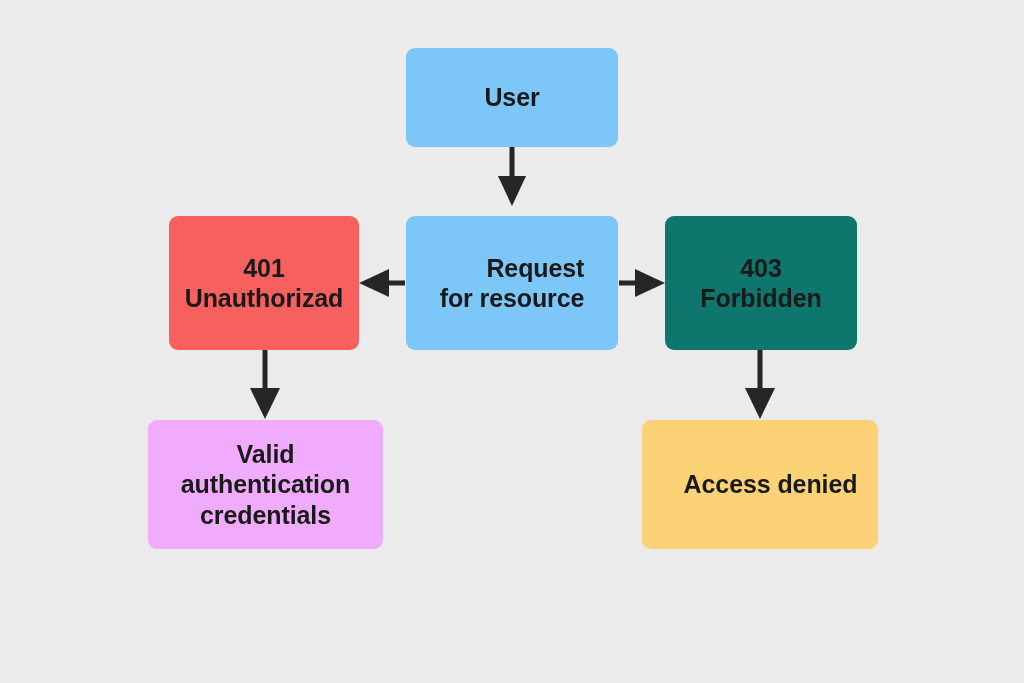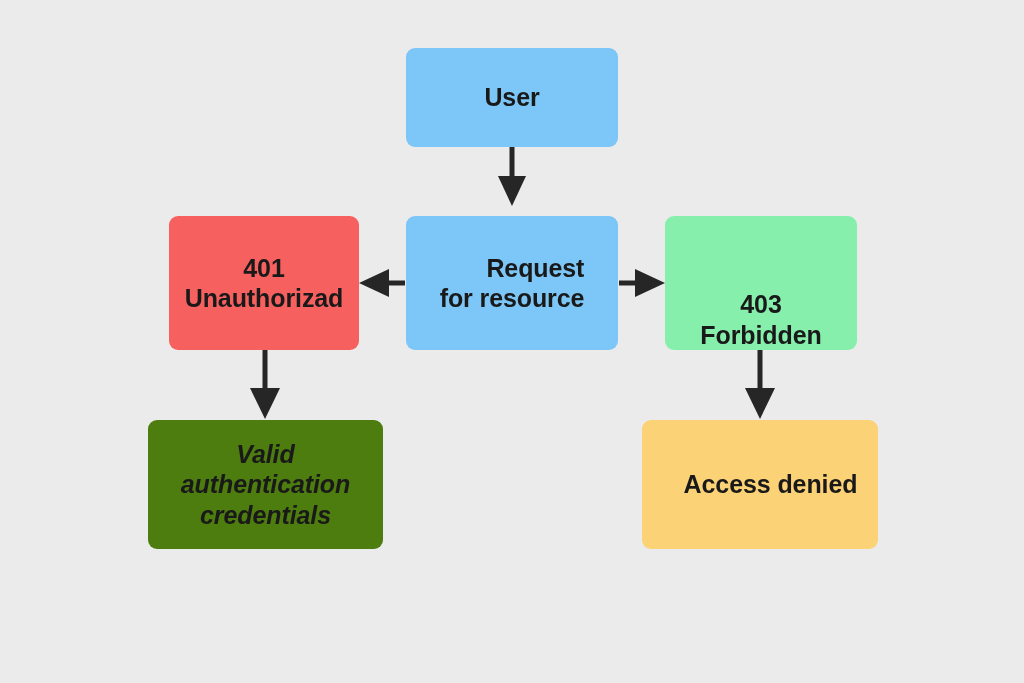--- a/index.html
+++ b/index.html
@@ -115,26 +115,26 @@
   <div class="node" id="node-request" style="background:#7cc7f7;text-align:right;">
     <span class="node-label">Request
 for resource</span>
   </div>
 
   <div class="node" id="node-401" style="background:#f6615f;">
     <span class="node-label">401
 Unauthorizad</span>
   </div>
 
-  <div class="node" id="node-403" style="background:#86efac;align-items:flex-end;">
+  <div class="node" id="node-403" style="background:#0f766e;">
     <span class="node-label">403
 Forbidden</span>
   </div>
 
-  <div class="node" id="node-valid-credentials" style="background:#4d7c0f;font-style:italic;">
+  <div class="node" id="node-valid-credentials" style="background:#f0abfc;">
     <span class="node-label">Valid
 authentication
 credentials</span>
   </div>
 
   <div class="node" id="node-access-denied" style="background:#fcd277;padding-left:21px;">
     <span class="node-label">Access denied</span>
   </div>
 
 </div>

